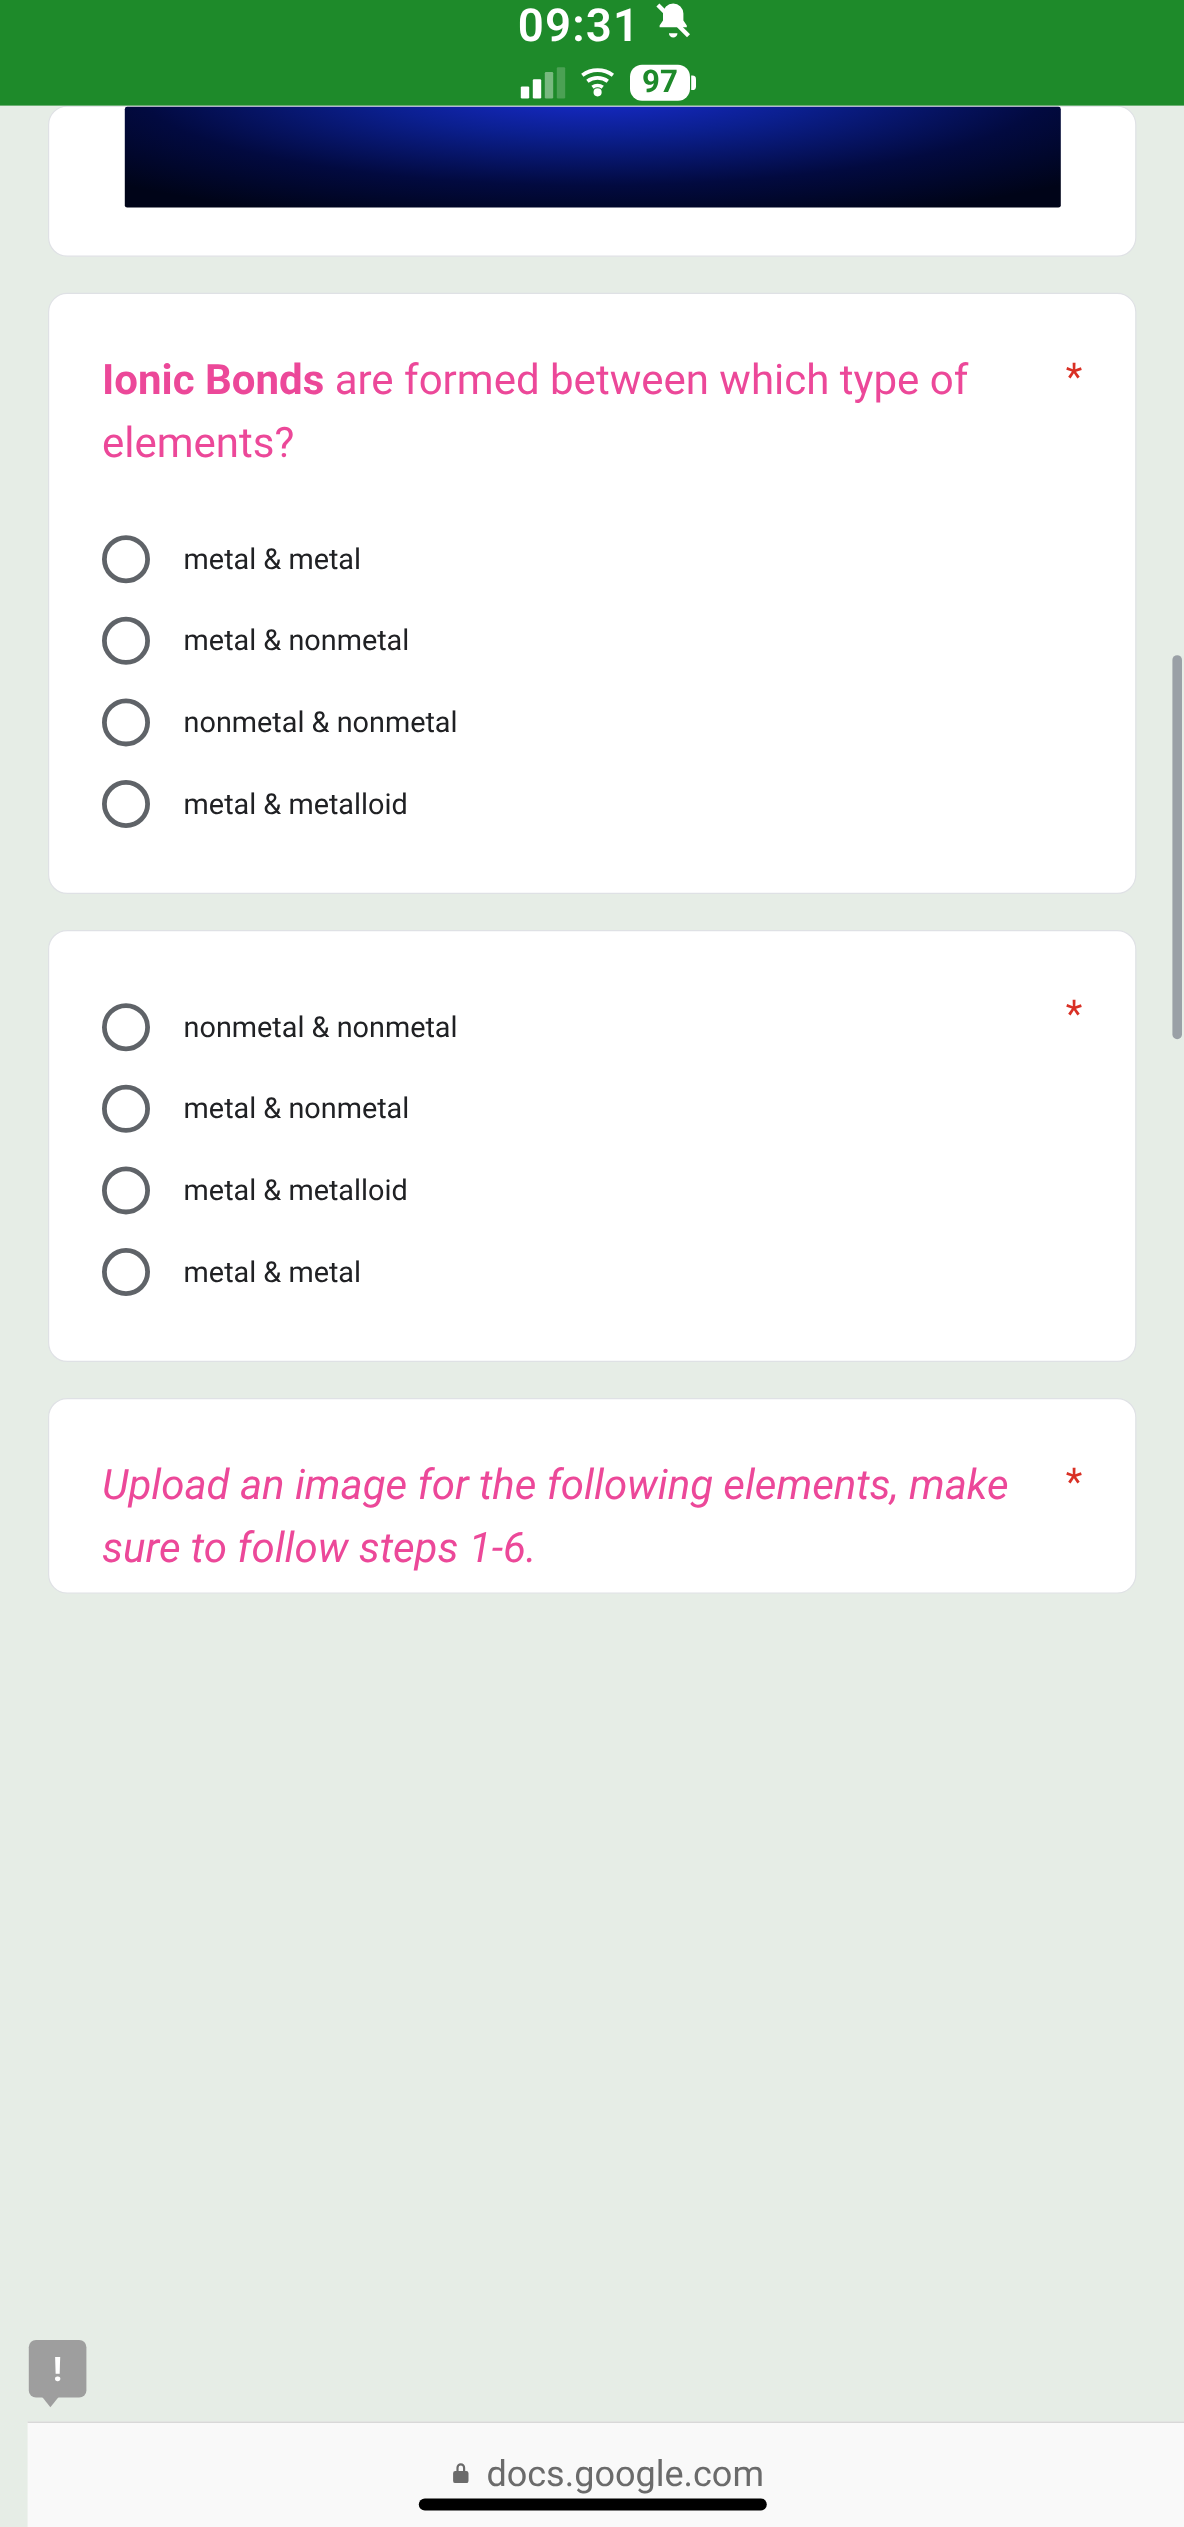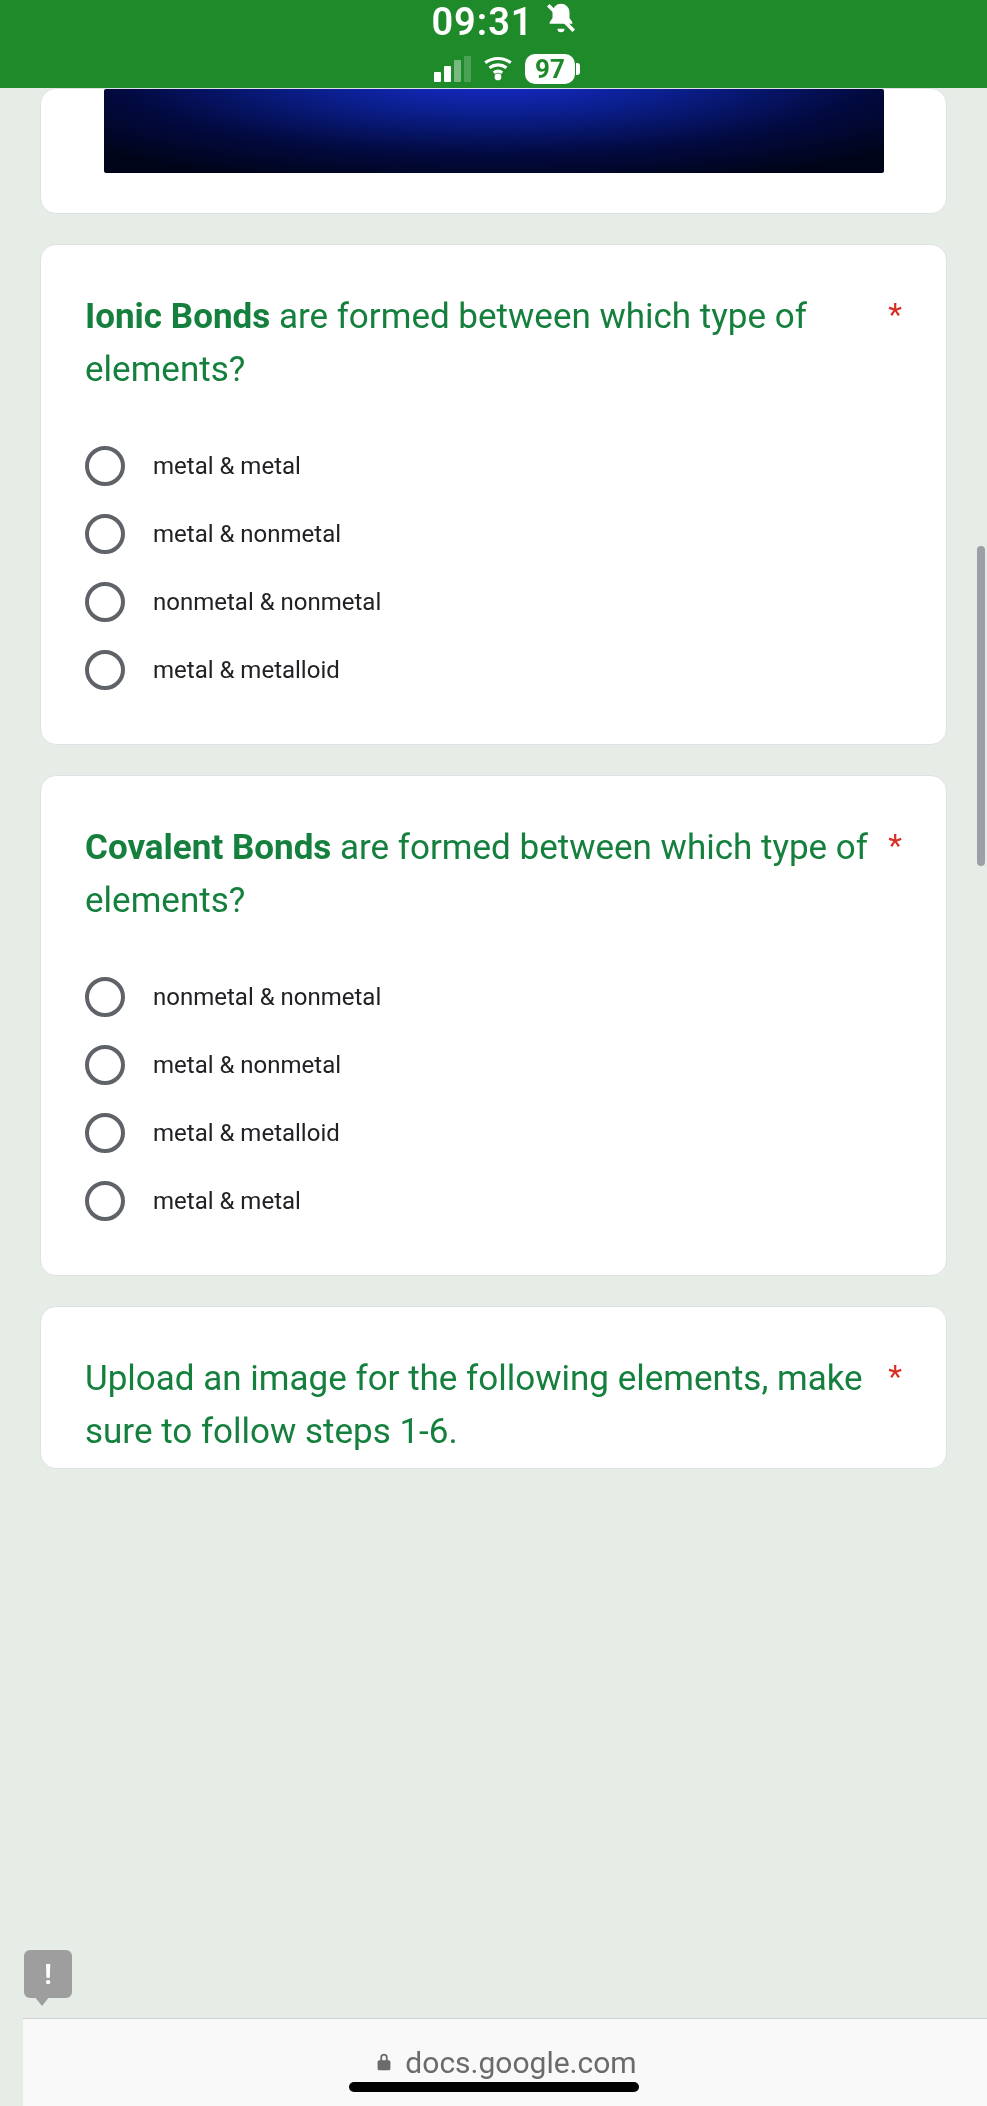--- a/index.html
+++ b/index.html
@@ -55,21 +55,21 @@
   .bell-off svg { width:34px; height:34px; }
 
   
   .app-area { position:absolute; top:88px; left:0; right:0; bottom:0; background:#e6ede6; overflow:hidden; }
   .form-scroll { position:absolute; top:0; bottom:88px; left:0; right:0; padding: 0 40px; overflow:hidden; }
 
   
   .card { background:#fff; border:1px solid #dfe1e5; border-radius:16px; padding: 46px 44px 40px; margin-bottom: 30px; }
   .card.image-card { padding:0 44px 40px; }
   .card.image-card .img-placeholder { width:780px; max-width:100%; height:84px; margin:0 auto; background: radial-gradient(ellipse 70% 140% at 50% -20%, #1a2dd8 0%, #0b1f8f 35%, #020a40 70%, #000418 100%); border-radius:2px; }
-  .question-text { font-size:35px; line-height:1.5; color:#15803d; margin-bottom: 36px; margin-right: 30px; }
+  .question-text { font-size:35px; line-height:1.5; color:#ec4899; margin-bottom: 36px; margin-right: 30px; }
   .question-text b { font-weight:700; }
   .required-star { color:#d93025; font-size:32px; position:absolute; right:44px; top:50px; }
   .card { position:relative; }
   .radio-row { display:flex; align-items:center; gap:28px; padding:14px 0; cursor:pointer; }
   .radio-circle { width:40px; height:40px; border:4px solid #5f6368; border-radius:50%; flex-shrink:0; }
   .radio-label { font-size:24px; color:#202124; }
 
   
   .scroll-indicator { position:absolute; right:2px; top:458px; width:8px; height:320px; background:#9aa0a6; border-radius:4px; }
 
@@ -140,44 +140,41 @@
         <span class="radio-label">nonmetal &amp; nonmetal</span>
       </div>
       <div class="radio-row">
         <span class="radio-circle"></span>
         <span class="radio-label">metal &amp; metalloid</span>
       </div>
     </div>
 
     <div class="card">
       <span class="required-star">*</span>
-      <div class="question-text">
-        <b>Covalent Bonds</b><span> are formed between which type of elements?</span>
-      </div>
       <div class="radio-row">
         <span class="radio-circle"></span>
         <span class="radio-label">nonmetal &amp; nonmetal</span>
       </div>
       <div class="radio-row">
         <span class="radio-circle"></span>
         <span class="radio-label">metal &amp; nonmetal</span>
       </div>
       <div class="radio-row">
         <span class="radio-circle"></span>
         <span class="radio-label">metal &amp; metalloid</span>
       </div>
       <div class="radio-row">
         <span class="radio-circle"></span>
         <span class="radio-label">metal &amp; metal</span>
       </div>
     </div>
 
     <div class="card" style="padding-bottom:10px;">
       <span class="required-star">*</span>
-      <div class="question-text" style="margin-bottom:0;">Upload an image for the following elements, make sure to follow steps 1-6.</div>
+      <div class="question-text" style="margin-bottom:0;font-style:italic;">Upload an image for the following elements, make sure to follow steps 1-6.</div>
     </div>
 
   </div>
 
   <div class="scroll-indicator"></div>
 
   <div class="report-badge">!</div>
 
   <div class="browser-bar">
     <span class="lock-icon">

